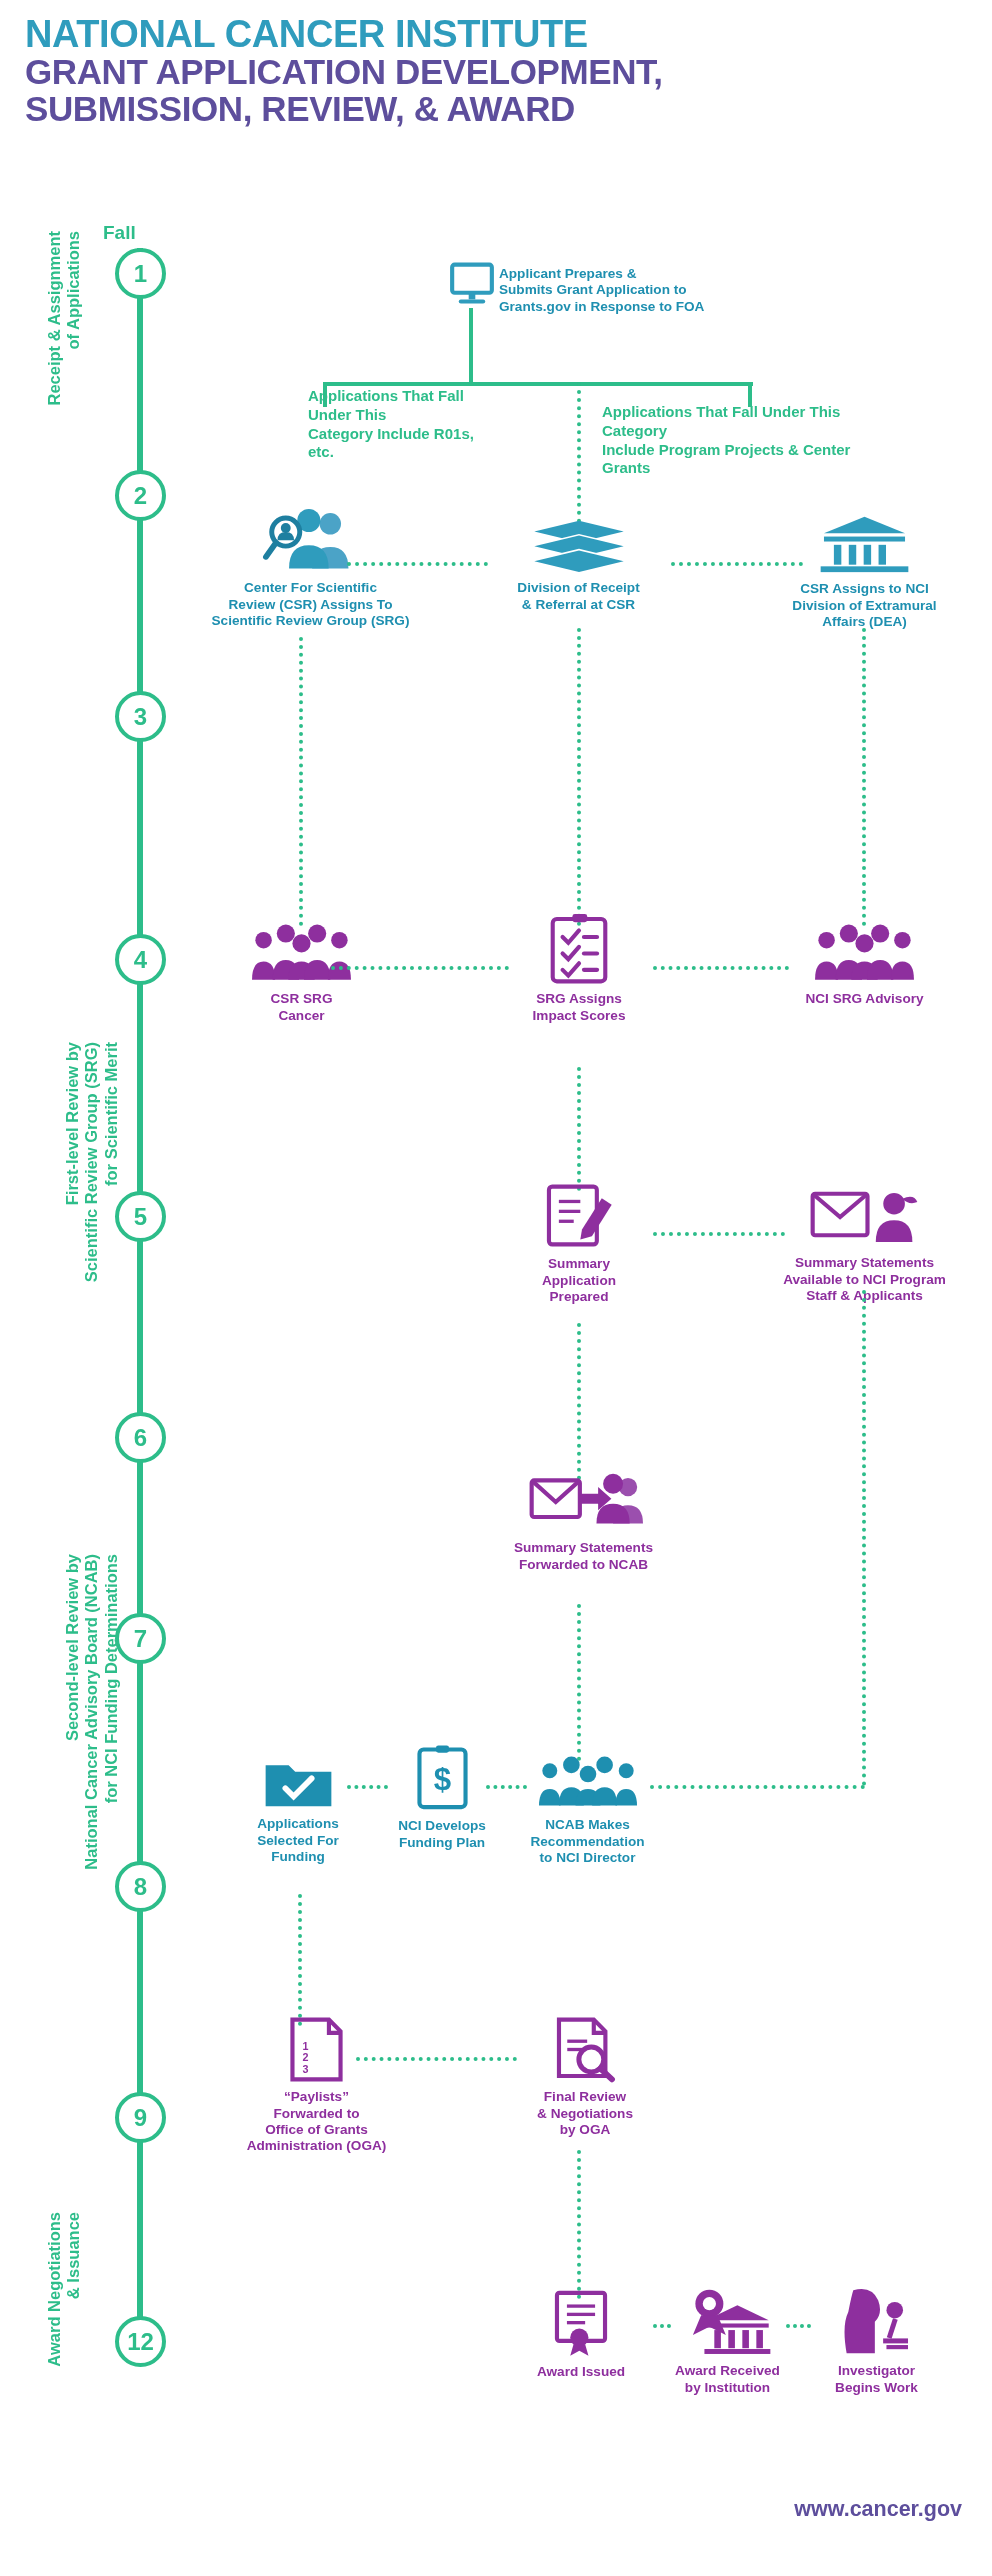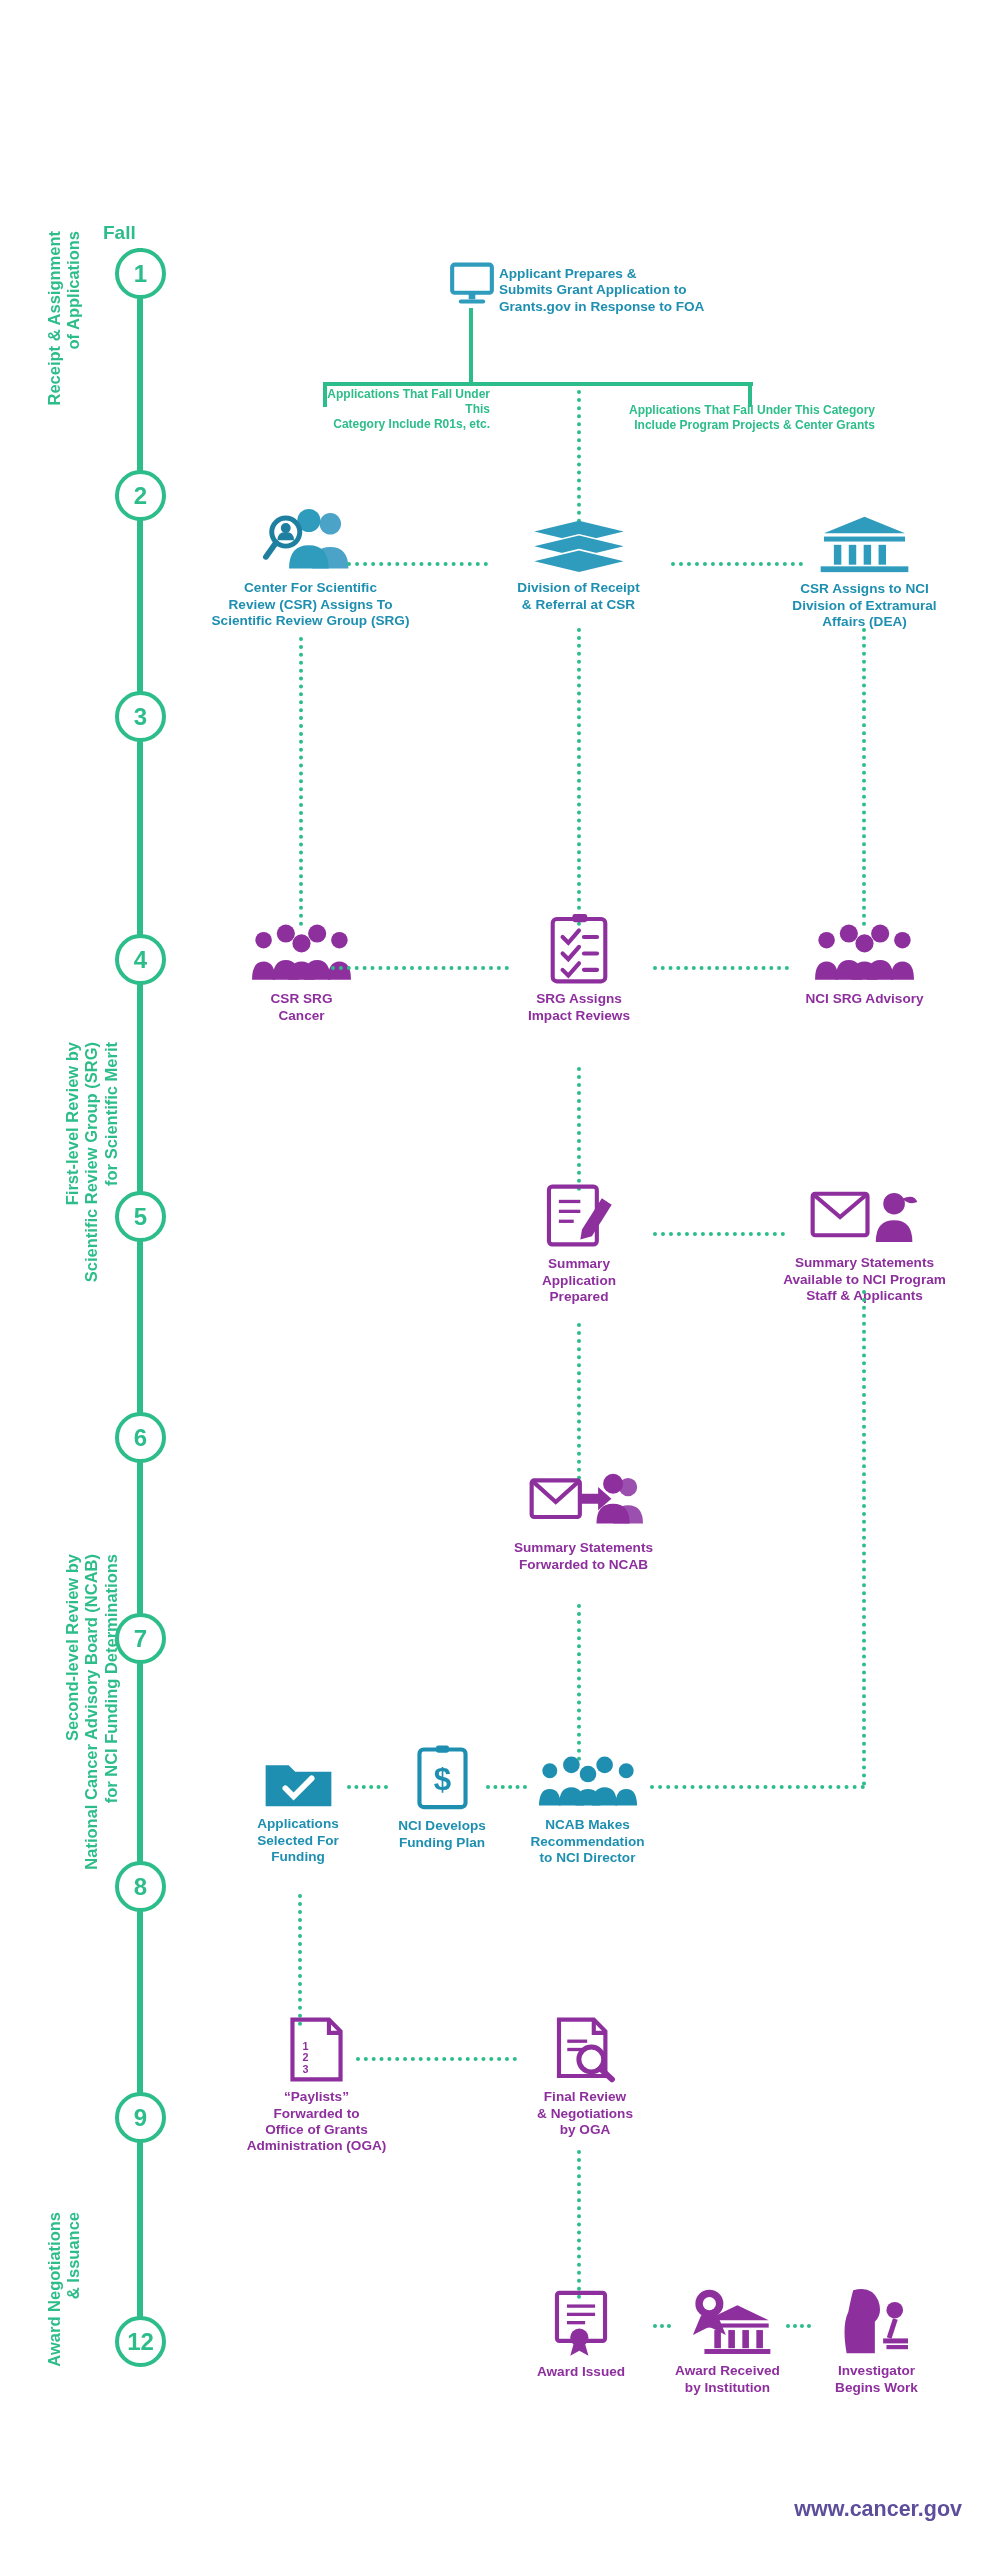--- a/index.html
+++ b/index.html
@@ -53,36 +53,41 @@
   .nb .ico { display:flex; align-items:flex-end; justify-content:center; }
   .nb .cap {
     font-size:13.6px; font-weight:bold; line-height:1.2;
     margin-top:8.3px; white-space:pre-line;
   }
   .cap.teal { color:#1e8fb0; }
   .cap.purp { color:#8e2f9e; }
 
   
   .brk-cap {
-    position:absolute; font-size:12px; font-weight:bold;
+    position:absolute; font-size:15px; font-weight:bold;
     color:#2dbd8a; line-height:1.25; white-space:pre-line;
-    text-align:right;
+    text-align:left;
   }
 
   .footer {
     position:absolute; right:30px; top:2497px;
     font-size:21.5px; font-weight:bold; color:#5d4e9c;
   }
   svg { display:block; overflow:visible; }
 </style>
 </head>
 <body>
 
 <div class="canvas">
 
+  <div class="title-block">
+    <div class="t1">NATIONAL CANCER INSTITUTE</div>
+    <div class="t2">GRANT APPLICATION DEVELOPMENT,</div>
+    <div class="t2">SUBMISSION, REVIEW, &amp; AWARD</div>
+  </div>
 
   <div class="tl-line"></div>
   <div class="month-label">Fall</div>
 
   <div class="node" style="top:248px">1</div>
   <div class="node" style="top:470px">2</div>
   <div class="node" style="top:691px">3</div>
   <div class="node" style="top:934px">4</div>
   <div class="node" style="top:1191px">5</div>
   <div class="node" style="top:1412px">6</div>
@@ -217,21 +222,21 @@
         <rect x="4" y="6" width="64" height="76" rx="5" fill="none" stroke="#8e2f9e" stroke-width="5"></rect>
         <polyline points="16,28 23,35 36,20" fill="none" stroke="#8e2f9e" stroke-width="5" stroke-linecap="round"></polyline>
         <line x1="42" y1="28" x2="58" y2="28" stroke="#8e2f9e" stroke-width="5" stroke-linecap="round"></line>
         <polyline points="16,48 23,55 36,40" fill="none" stroke="#8e2f9e" stroke-width="5" stroke-linecap="round"></polyline>
         <line x1="42" y1="48" x2="58" y2="48" stroke="#8e2f9e" stroke-width="5" stroke-linecap="round"></line>
         <polyline points="16,68 23,75 36,60" fill="none" stroke="#8e2f9e" stroke-width="5" stroke-linecap="round"></polyline>
         <line x1="42" y1="68" x2="58" y2="68" stroke="#8e2f9e" stroke-width="5" stroke-linecap="round"></line>
       </svg>
     </div>
     <div class="cap purp">SRG Assigns
-Impact Reviews</div>
+Impact Scores</div>
   </div>
 
   <div class="nb" style="left:786px; top:920px; width:157px;">
     <div class="ico" style="height:63px;">
       <svg width="99" height="61" viewBox="0 0 120 74">
         <g fill="#8e2f9e">
           <circle cx="14" cy="22" r="10"></circle>
             <path d="M0 70 q0-22 14-22 q14 0 14 22 z"></path>
           <circle cx="41" cy="14" r="11"></circle>
             <path d="M25 70 q0-24 16-24 q16 0 16 24 z"></path>

